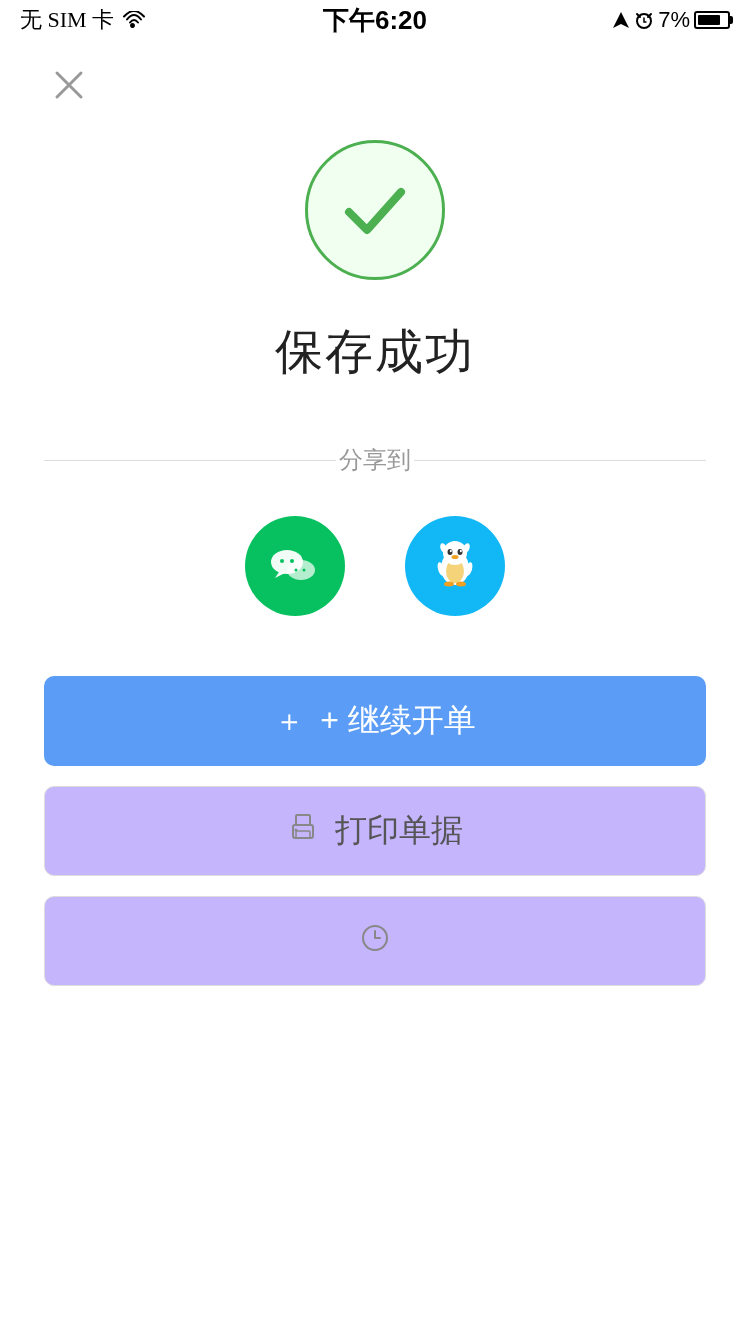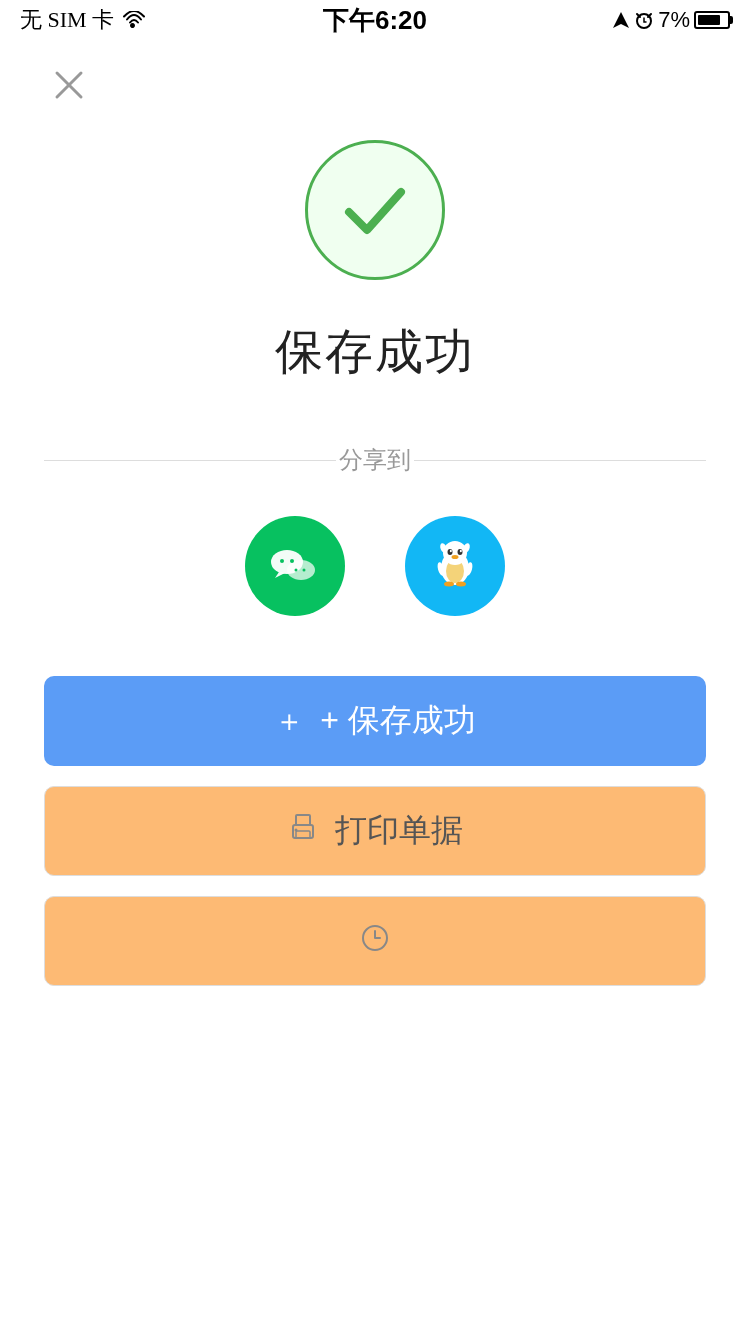--- a/index.html
+++ b/index.html
@@ -194,21 +194,21 @@
       font-size: 32px;
       cursor: pointer;
       border: 1px solid #e0e0e0;
     }
     .action-btn-primary {
       background: #5B9CF6;
       color: #fff;
       border: none;
     }
     .action-btn-secondary {
-      background: #fdba74;
+      background: #c4b5fd;
       color: #555;
       border: 1px solid #ddd;
     }
     .btn-icon {
       font-size: 30px;
     }
 
     
     .wechat-svg, .qq-svg {
       width: 60px;
@@ -318,21 +318,21 @@
           <ellipse cx="44" cy="33" rx="3" ry="7" fill="white" transform="rotate(15 44 33)"></ellipse>
         </svg>
       </div>
     </div>
   </div>
 
   <div class="actions">
 
     <button class="action-btn action-btn-primary">
       <span class="btn-icon">＋</span>
-      <span>+ 保存成功</span>
+      <span>+ 继续开单</span>
     </button>
 
     <button class="action-btn action-btn-secondary">
       <span class="btn-icon">
         <svg width="32" height="32" viewBox="0 0 32 32" fill="none">
           <rect x="6" y="13" width="20" height="13" rx="2" stroke="#888" stroke-width="2"></rect>
           <rect x="9" y="3" width="14" height="10" rx="1" stroke="#888" stroke-width="2"></rect>
           <rect x="9" y="19" width="14" height="7" rx="1" stroke="#888" stroke-width="1.5"></rect>
           <circle cx="9" cy="18" r="1.5" fill="#888"></circle>
         </svg>

